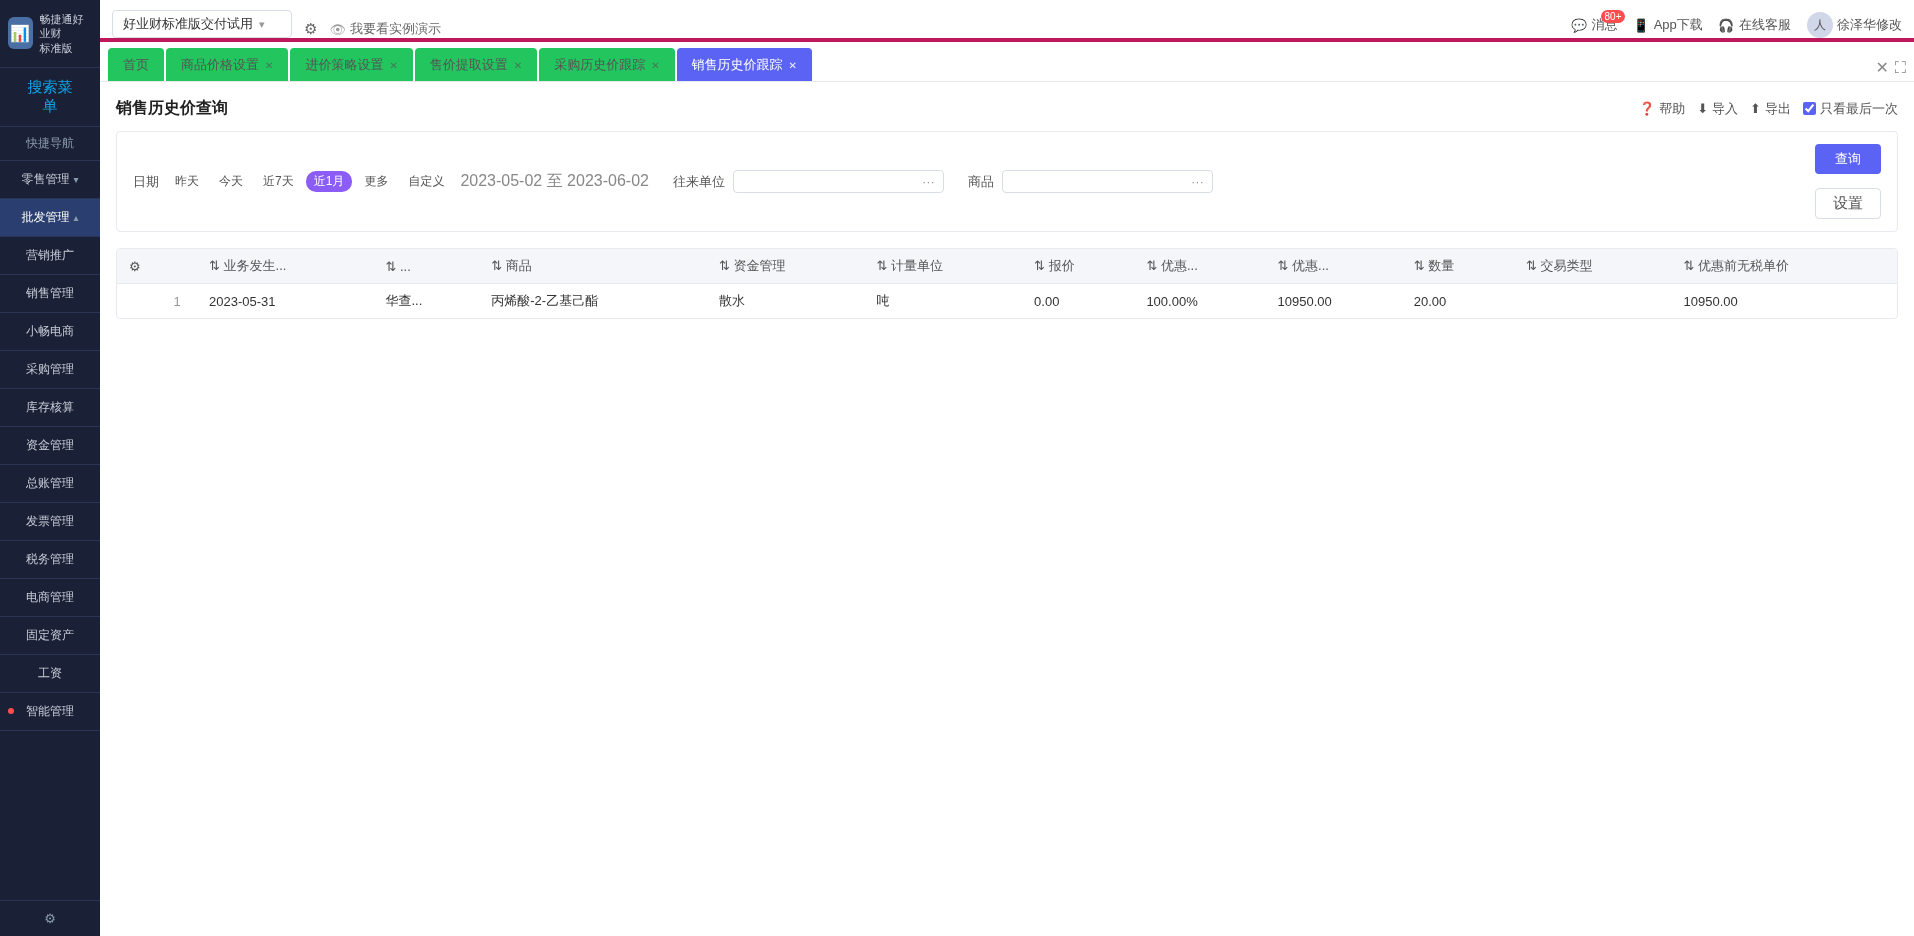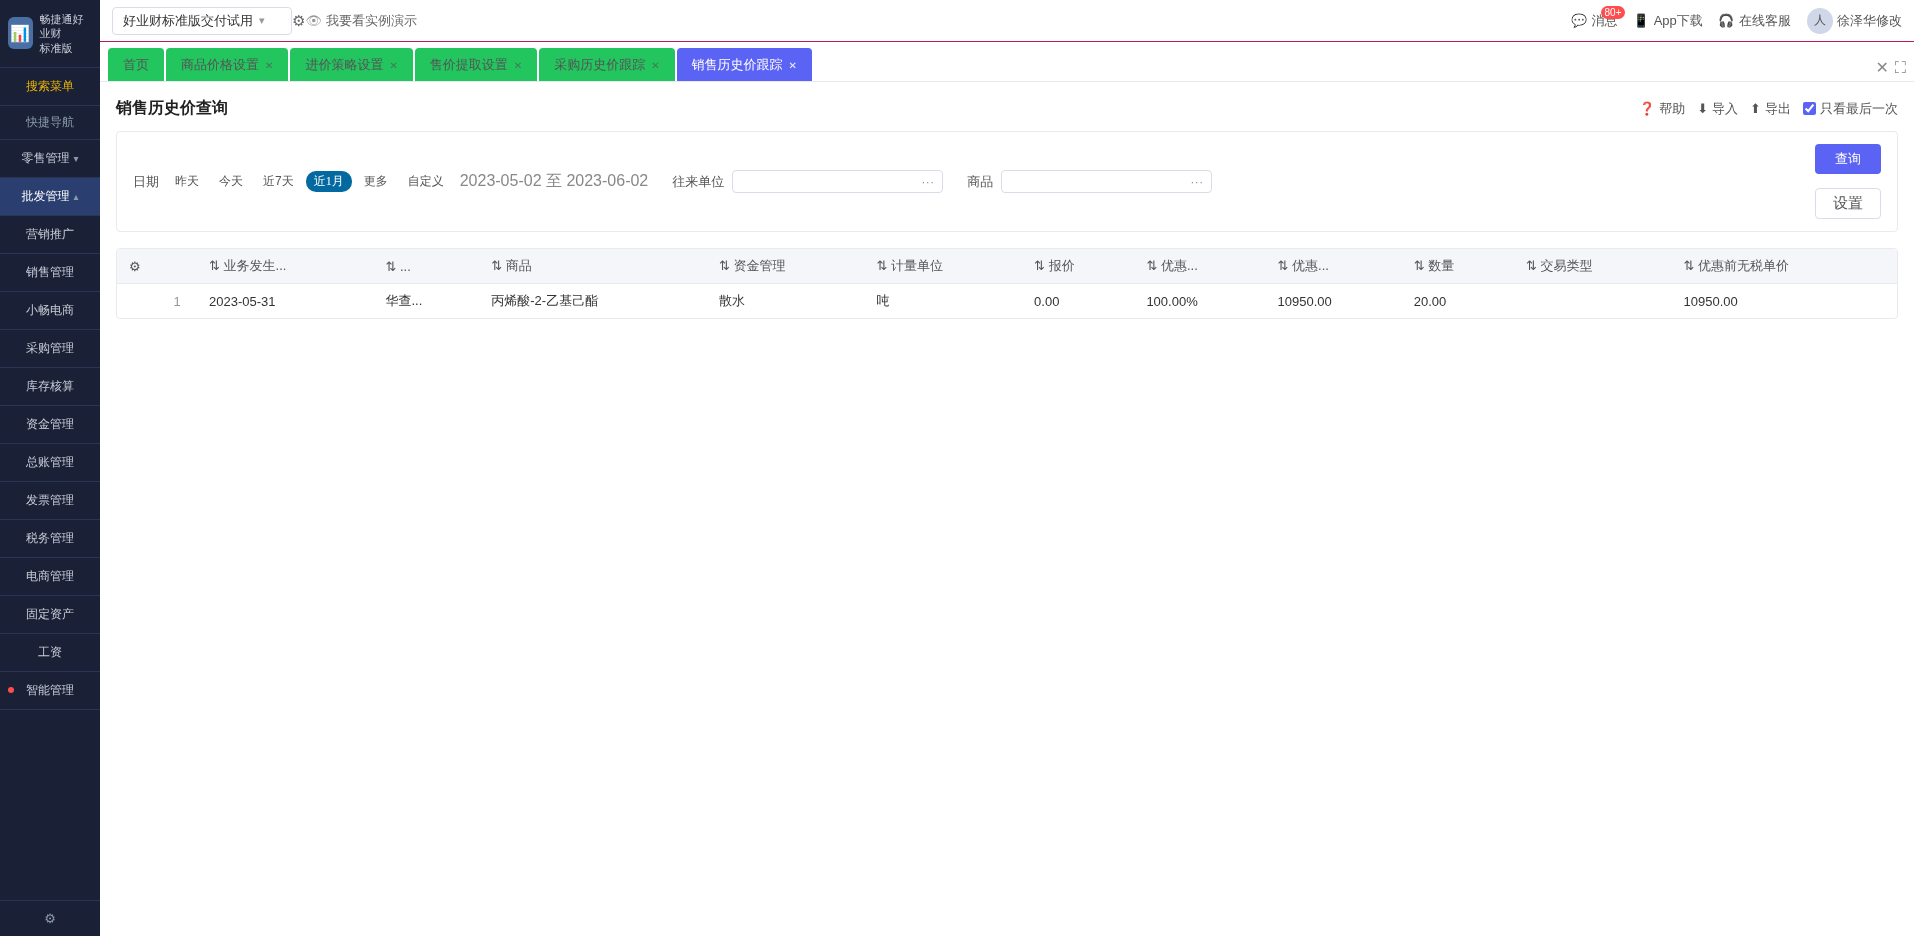--- a/index.html
+++ b/index.html
@@ -28,22 +28,22 @@
       width: 32px; height: 32px;
       background: #4a6fa5;
       border-radius: 6px;
       display: flex; align-items: center; justify-content: center;
       font-size: 16px; color: white;
     }
     .sidebar-logo-text { font-size: 11px; color: #c8cdd8; line-height: 1.3; }
     .sidebar-logo-text span { display: block; }
     .sidebar-search {
       padding: 10px 24px;
-      font-size: 12px;
-      color: #eab308;
+      font-size: 15px;
+      color: #0ea5e9;
       cursor: pointer;
       text-align: center;
       border-bottom: 1px solid #2a3555;
     }
     .sidebar-quick-nav {
       padding: 8px;
       font-size: 12px;
       color: #8899aa;
       text-align: center;
       cursor: pointer;
@@ -79,24 +79,25 @@
       flex: 1;
       display: flex;
       flex-direction: column;
       overflow: hidden;
     }
 
     
     .topbar {
       height: 42px;
       background: #fff;
-      border-bottom: 1px solid #be185d;
-      display: flex;
-      align-items: center;
+      border-bottom: 4px solid #be185d;
+      display: flex;
+      align-items: flex-end;
       padding: 0 12px;
+      gap: 12px;
       flex-shrink: 0;
     }
     .topbar-selector {
       display: flex;
       align-items: center;
       gap: 6px;
       padding: 4px 10px;
       border: 1px solid #d9dde8;
       border-radius: 4px;
       cursor: pointer;
@@ -268,24 +269,23 @@
       gap: 4px;
     }
     .date-option {
       padding: 2px 8px;
       font-size: 12px;
       color: #555;
       cursor: pointer;
       border-radius: 3px;
     }
     .date-option.active {
-      background: #0369a1;
+      background: #8b5cf6;
       color: white;
       border-radius: 10px;
-      font-family: Liberation Serif, serif;
     }
     .date-range { font-size: 16px; color: #888; }
     .filter-input-wrap {
       display: flex;
       align-items: center;
       gap: 4px;
       border: 1px solid #d9dde8;
       border-radius: 4px;
       padding: 3px 8px;
       min-width: 160px;

